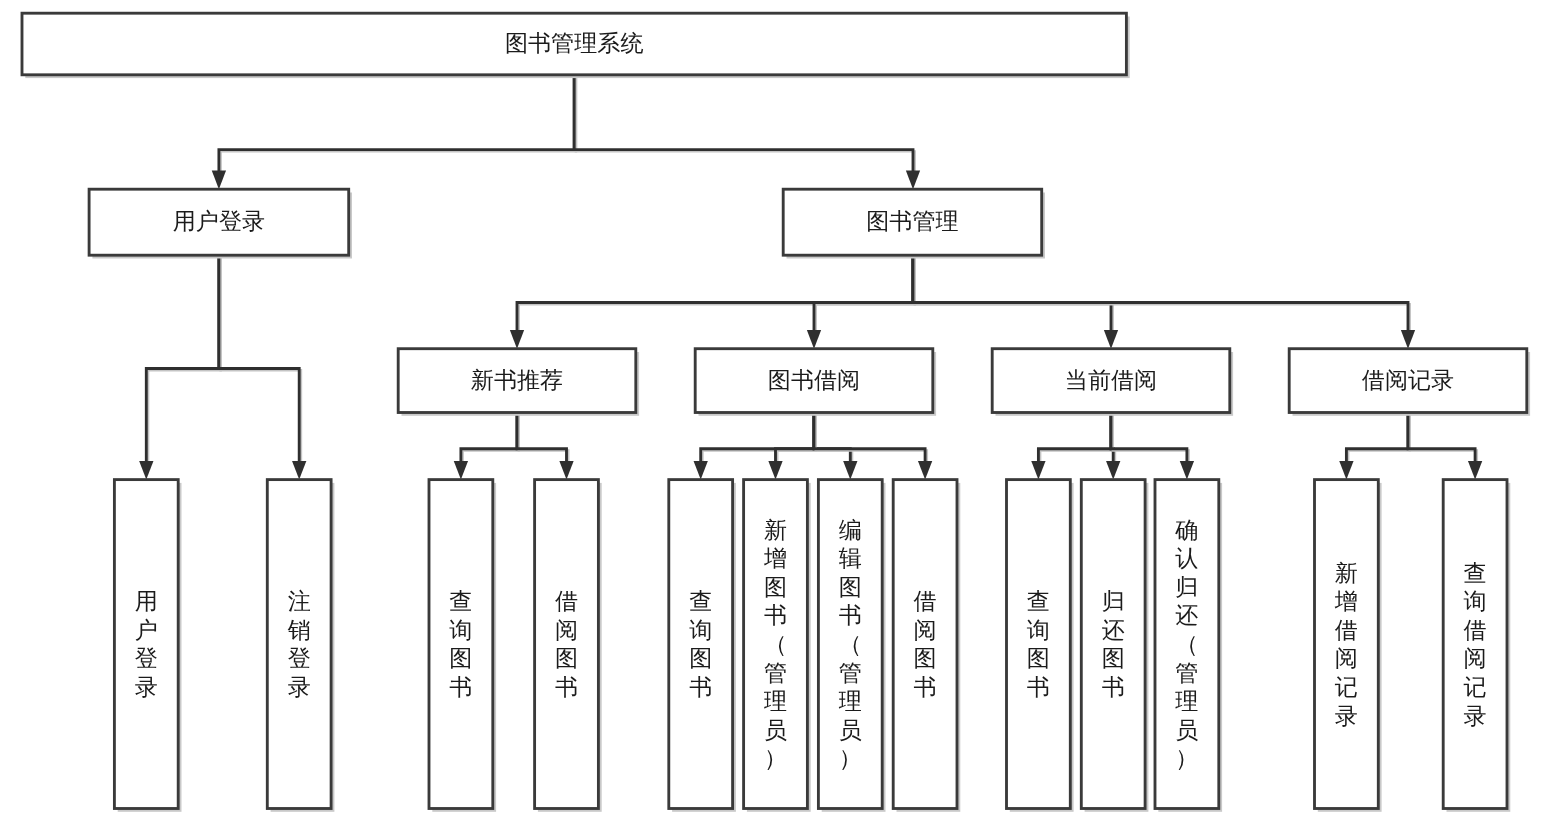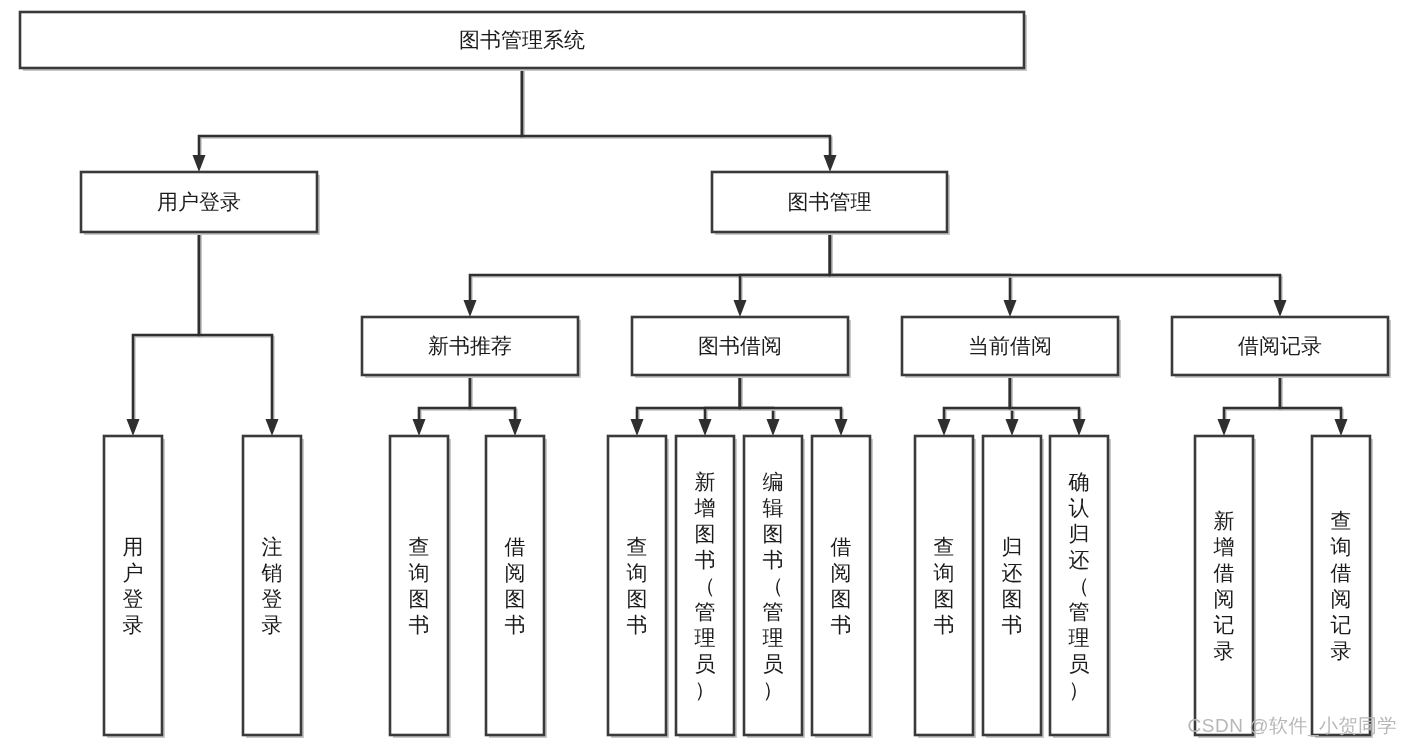--- a/index.html
+++ b/index.html
@@ -274,14 +274,13 @@
           <rect x="1195" y="436" width="58" height="299" class="node-box"></rect>
           <text x="1224" class="node-label-v"><tspan x="1224" y="527.78">新</tspan><tspan x="1224" y="553.78">增</tspan><tspan x="1224" y="579.78">借</tspan><tspan x="1224" y="605.78">阅</tspan><tspan x="1224" y="631.78">记</tspan><tspan x="1224" y="657.78">录</tspan></text>
         </g>
         <g>
           <rect x="1315" y="439" width="58" height="299" class="node-shadow"></rect>
           <rect x="1312" y="436" width="58" height="299" class="node-box"></rect>
           <text x="1341" class="node-label-v"><tspan x="1341" y="527.78">查</tspan><tspan x="1341" y="553.78">询</tspan><tspan x="1341" y="579.78">借</tspan><tspan x="1341" y="605.78">阅</tspan><tspan x="1341" y="631.78">记</tspan><tspan x="1341" y="657.78">录</tspan></text>
         </g>
       </g>
   </svg>
-  <div class="watermark">CSDN @软件_小贺同学</div>
 </div>
 
 </body></html>

